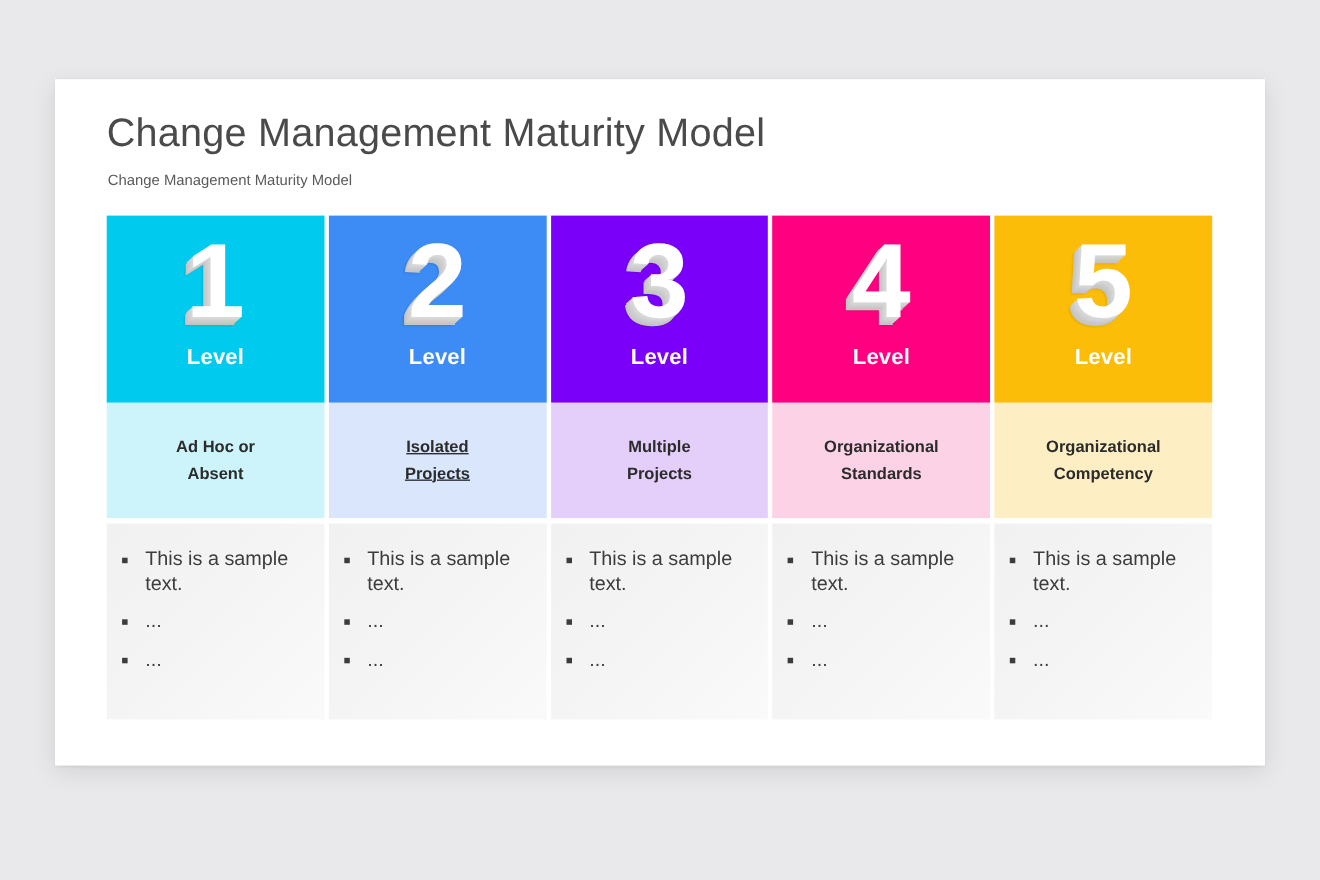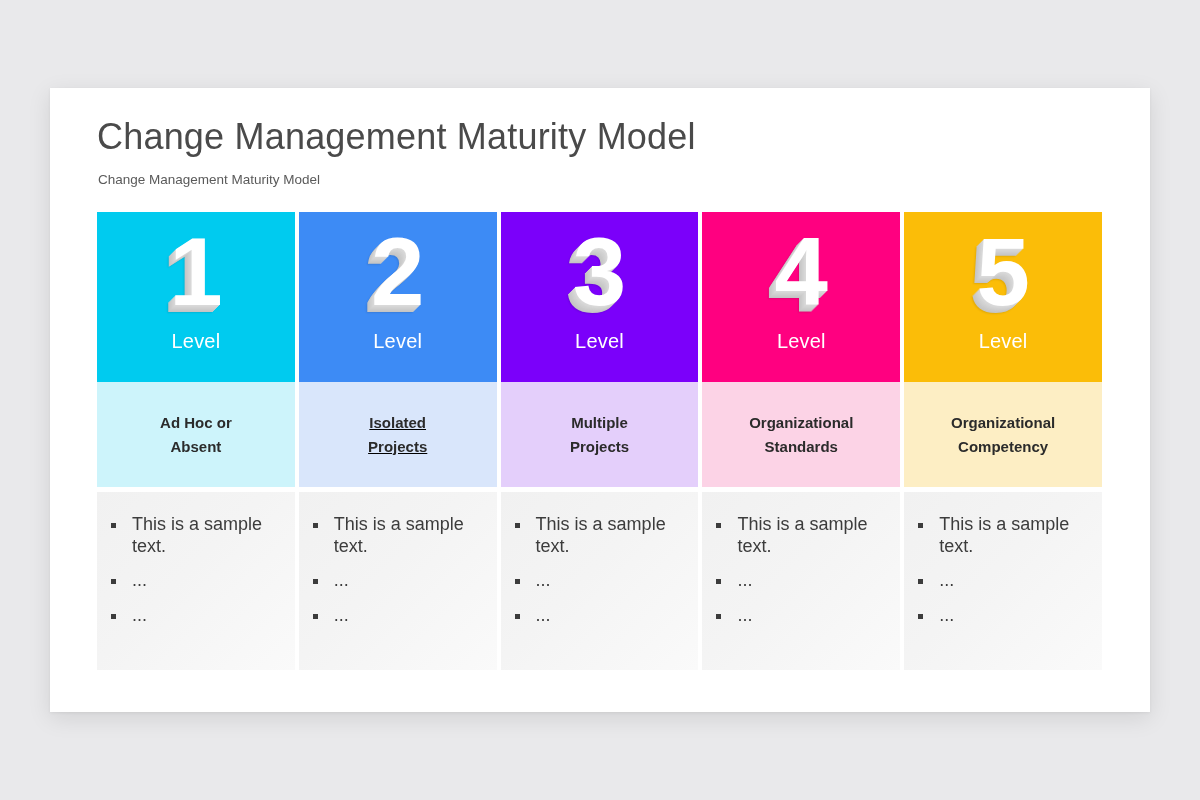--- a/index.html
+++ b/index.html
@@ -4,21 +4,21 @@
 <style>
   * { box-sizing: border-box; margin: 0; padding: 0; }
   html, body {
     width: 1200px; height: 800px;
     background: #e9e9eb;
     font-family: "Liberation Sans", sans-serif;
     overflow: hidden;
   }
   #slide {
     position: absolute;
-    left: 50px; top: 88px;
+    left: 50px; top: 72px;
     width: 1100px; height: 624px;
     background: #ffffff;
     box-shadow: 0 6px 22px rgba(0,0,0,0.10), 0 1px 3px rgba(0,0,0,0.06);
   }
   #title {
     position: absolute; left: 47px; top: 28px;
     font-size: 36px; font-weight: 400; color: #4a4a4a;
     letter-spacing: 0.2px; white-space: nowrap;
   }
   #subtitle {
@@ -40,21 +40,21 @@
   }
   .num {
     font-size: 96px; font-weight: 700; line-height: 1;
     margin-top: 12px; color: #ffffff;
     text-shadow:
       -1px 1px 0 #d9d9d9, -2px 2px 0 #d6d6d6, -3px 3px 0 #d2d2d2,
       -4px 4px 0 #cfcfcf, -5px 5px 0 #cbcbcb, -6px 6px 0 #c8c8c8,
       -7px 7px 0 #c5c5c5, -8px 8px 2px rgba(0,0,0,0.10);
   }
   .lvl {
-    font-size: 20px; font-weight: 400; color: #ffffff;
+    font-size: 20px; font-weight: 700; color: #ffffff;
     margin-top: 10px; letter-spacing: 0.2px;
   }
 
   .band {
     height: 105px;
     display: flex; align-items: center; justify-content: center;
     text-align: center; padding: 0 10px;
   }
   .band span {
     font-size: 15px; font-weight: 700; color: #2b2b2b;

